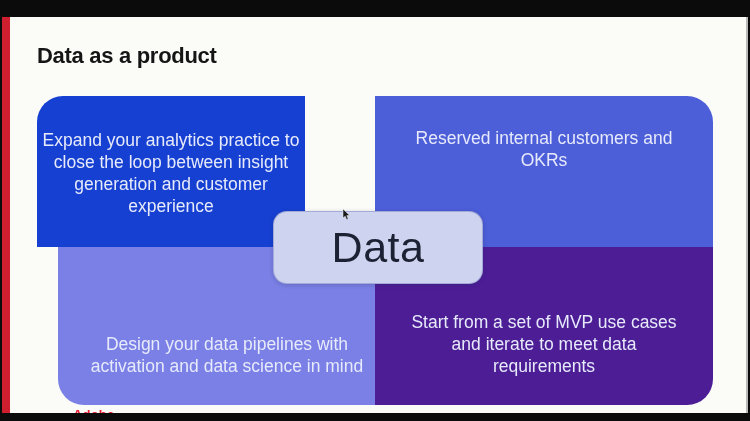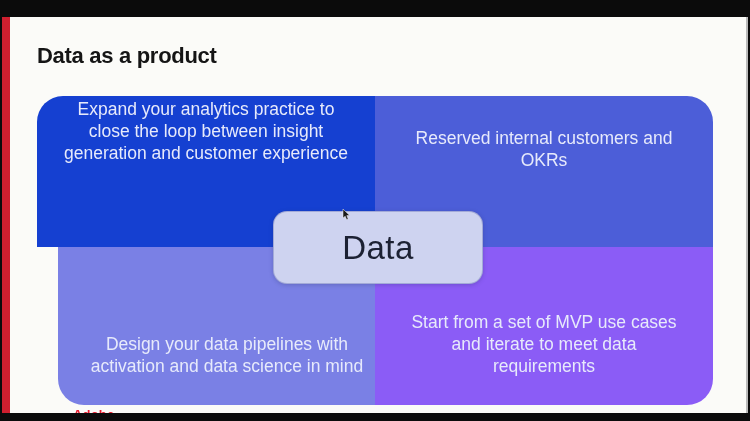--- a/index.html
+++ b/index.html
@@ -62,43 +62,43 @@
     flex-direction: column;
   }
   .quad .qtext {
     width: 100%;
     text-align: center;
     white-space: pre-line;
     color: #e7eafb;
     font-size: 17.5px;
     line-height: 22px;
   }
-  .quad.tl { left: 0; top: 0; width: 338px; height: 151px;
-             border-top-left-radius: 26px; justify-content: flex-start; padding-top: 2px; }
+  .quad.tl { left: 0; top: 0; width: 268px; height: 151px;
+             border-top-left-radius: 26px; justify-content: center; padding-top: 2px; }
   .quad.tr { left: 338px; top: 0; width: 338px; height: 151px;
              border-top-right-radius: 26px; justify-content: flex-start; padding-top: 31px; }
   .quad.bl { left: 0; top: 151px; width: 338px; height: 158px;
              border-bottom-left-radius: 26px; justify-content: flex-end; padding-bottom: 28px; margin-left: 21px; }
   .quad.br { left: 338px; top: 151px; width: 338px; height: 158px;
              border-bottom-right-radius: 26px; justify-content: flex-end; padding-bottom: 28px; }
 
   .data-box {
     position: absolute;
     left: 271px; top: 194px;
     width: 210px; height: 73px;
     border-radius: 14px;
     border: 1px solid rgba(110, 120, 185, 0.45);
     box-shadow: 0 1px 4px rgba(30, 40, 90, 0.25);
     display: flex;
     align-items: center;
     justify-content: center;
     z-index: 3;
   }
   .data-box span {
-    font-size: 33px;
+    font-size: 43px;
     color: #1c2133;
     letter-spacing: 0.5px;
   }
 
   .cursor {
     position: absolute;
     left: 340px; top: 192px;
     z-index: 4;
   }
 
@@ -137,21 +137,21 @@
 generation and customer experience</p>
       </div>
       <div class="quad tr" style="background-color: rgb(76, 94, 216);">
         <p class="qtext">Reserved internal customers and
 OKRs</p>
       </div>
       <div class="quad bl" style="background-color: rgb(122, 128, 229);">
         <p class="qtext">Design your data pipelines with
 activation and data science in mind</p>
       </div>
-      <div class="quad br" style="background-color: #8b5cf6;">
+      <div class="quad br" style="background-color: #4c1d95;">
         <p class="qtext">Start from a set of MVP use cases
 and iterate to meet data
 requirements</p>
       </div>
     </div>
 
     <div class="data-box" style="background-color: rgb(206, 211, 240);">
       <span>Data</span>
     </div>
 

